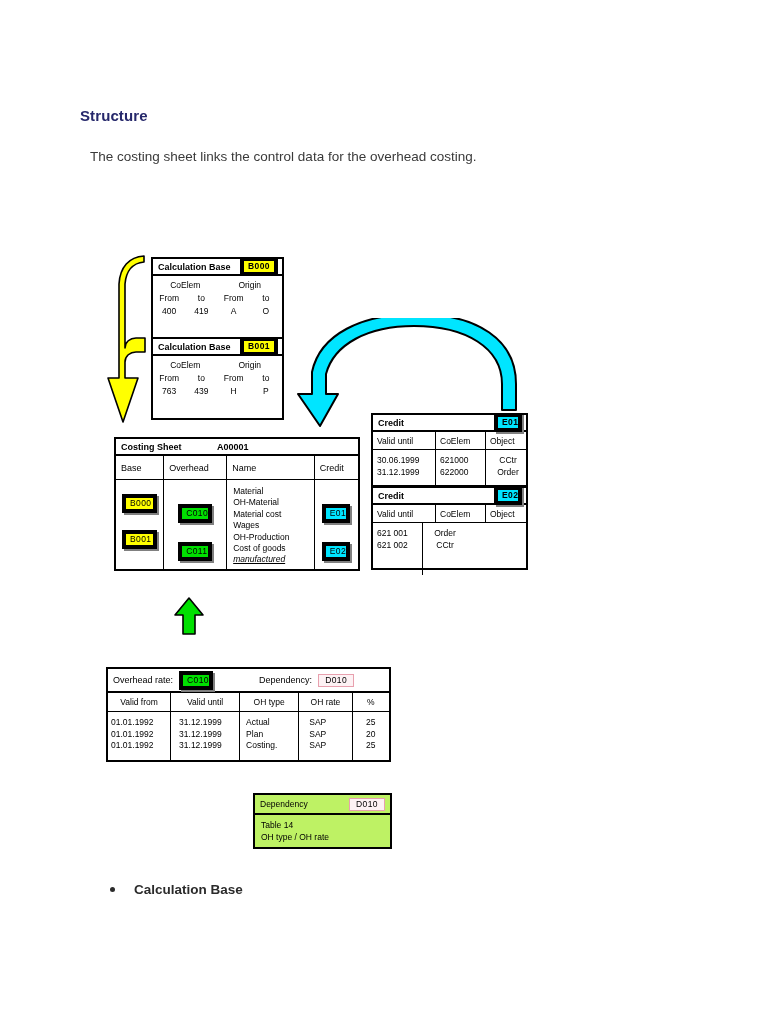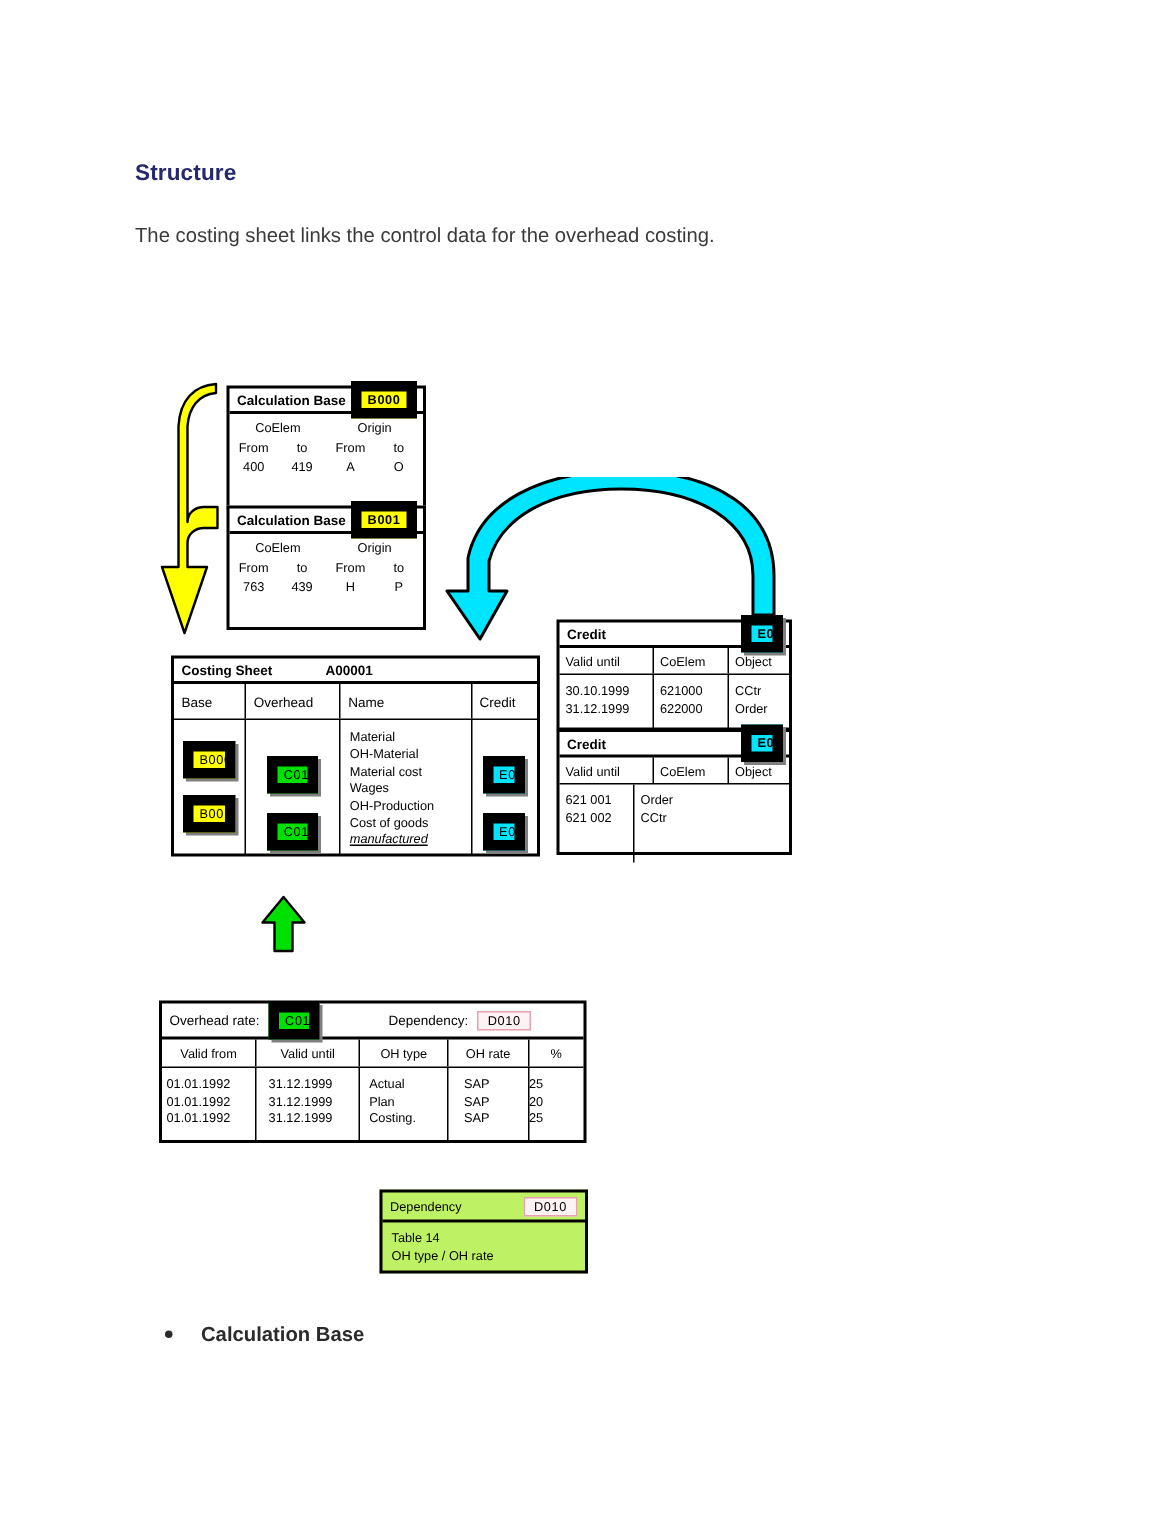--- a/index.html
+++ b/index.html
@@ -12,21 +12,21 @@
     height: 1024px;
     position: relative;
     font-family: "Liberation Sans", sans-serif;
     color: #000000;
     overflow: hidden;
   }
 
   
   .page-heading {
     position: absolute;
-    left: 90px;
+    left: 80px;
     top: 107px;
     font-size: 15px;
     font-weight: bold;
     color: #26286b;
     letter-spacing: 0.1px;
   }
   .page-intro {
     position: absolute;
     left: 90px;
     top: 149px;
@@ -74,21 +74,21 @@
     font-weight: bold;
     font-size: 9px;
   }
 
   
   .badge {
     display: inline-block;
     font-size: 8.5px;
     line-height: 11px;
     padding: 0 4px;
-    border: 7px solid #f97316;
+    border: 4px solid #f97316;
     box-sizing: border-box;
     text-align: center;
     letter-spacing: 0.4px;
   }
   .badge.yellow { background: #ffff00; border-color: #000; }
   .badge.green  { background: #00e000; border-color: #000; box-shadow: 2px 2px 0 #808080; }
   .badge.cyan   { background: #00e5ff; border-color: #000; box-shadow: 2px 2px 0 #808080; }
   .badge.pink   { background: #fdf2f4; border: 1px solid #e8a0ae; }
   .badge.yellow.shadow { box-shadow: 2px 2px 0 #808080; }
 
@@ -166,21 +166,21 @@
     border-right: 1px solid #000;
     box-sizing: border-box;
     padding-left: 4px;
     display: flex;
     align-items: center;
   }
   .credit-colhdr > div:last-child,
   .credit-row > div:last-child { border-right: none; }
   .cc-valid  { width: 63px; }
   .cc-coelem { width: 50px; }
-  .cc-object { width: 40px; }
+  .cc-object { width: 40px; text-align: center; }
   .credit-rows {
     display: flex;
     font-size: 8.5px;
     padding-top: 5px;
   }
   .credit-rows > div {
     border-right: 1px solid #000;
     box-sizing: border-box;
     padding-left: 4px;
     line-height: 11.5px;
@@ -222,21 +222,21 @@
     border-right: 1px solid #000;
     box-sizing: border-box;
     padding-top: 5px;
     line-height: 11.5px;
   }
   .oh-grid > div:last-child { border-right: none; }
   .ohc-0 { width: 64px; padding-left: 3px; }
   .ohc-1 { width: 70px; padding-left: 8px; }
   .ohc-2 { width: 60px; padding-left: 6px; }
   .ohc-3 { width: 54px; padding-left: 10px; }
-  .ohc-4 { width: 37px; text-align: left; }
+  .ohc-4 { width: 37px; text-align: center; }
   .ohh-0 { width: 64px; }
   .ohh-1 { width: 70px; }
   .ohh-2 { width: 60px; }
   .ohh-3 { width: 54px; }
   .ohh-4 { width: 37px; }
 
   
   #dependency-box { left: 253px; top: 793px; width: 139px; height: 56px; background: #bef264; }
   #dependency-box .dep-hdr {
     display: flex;
@@ -379,21 +379,21 @@
     <span>Credit</span>
     <span class="badge cyan" style="width:28px;">E01</span>
   </div>
   <div class="credit-colhdr">
     <div class="cc-valid">Valid until</div>
     <div class="cc-coelem">CoElem</div>
     <div class="cc-object">Object</div>
   </div>
   <div class="credit-rows">
     <div class="cc-valid">
-      <div>30.10.1999</div>
+      <div>30.06.1999</div>
       <div>31.12.1999</div>
     </div>
     <div class="cc-coelem">
       <div>621000</div>
       <div>622000</div>
     </div>
     <div class="cc-object">
       <div>CCtr</div>
       <div>Order</div>
     </div>

